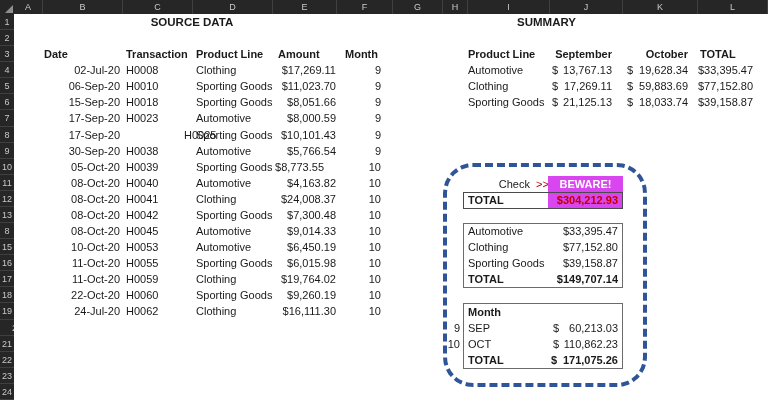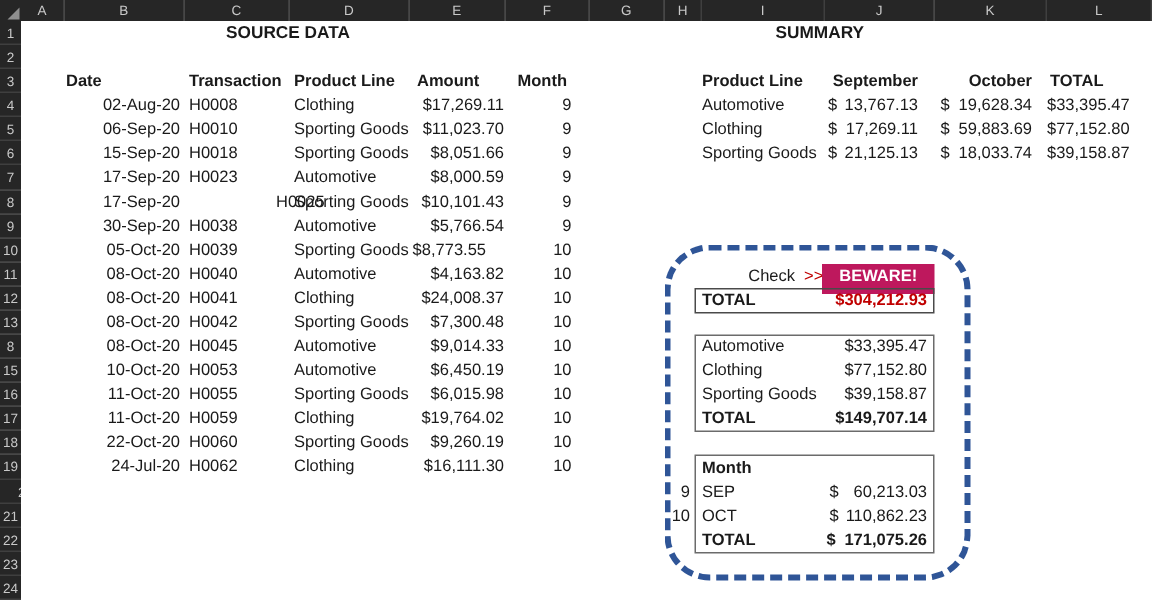--- a/index.html
+++ b/index.html
@@ -19,22 +19,22 @@
   .colh{border-right:1px solid #3f3f3f;line-height:14px;height:14px;top:0;}
   .rowh{border-bottom:1px solid #3f3f3f;left:0;width:14px;}
   .corner{left:0;top:0;width:14px;height:14px;}
   .corner::after{
     content:"";position:absolute;right:1px;bottom:1px;width:0;height:0;
     border-left:8px solid transparent;border-bottom:8px solid #8f8f8f;
   }
   .box{position:absolute;box-sizing:border-box;border:1px solid #6b6b6b;background:transparent;}
   .box-strong{border:1.5px solid #4a4a4a;}
   .beware{
-    position:absolute;background:#be185d;color:#ffffff;font-weight:bold;
-    text-align:center;height:20px;line-height:16px;
+    position:absolute;background:#d946ef;color:#ffffff;font-weight:bold;
+    text-align:center;height:33px;line-height:16px;
   }
   .dashed-rect{
     position:absolute;box-sizing:border-box;border:4px dashed #2F5597;border-radius:30px;
   }
 </style>
 </head>
 <body>
 
 <div class="sheet" id="sheet">
 
@@ -98,21 +98,21 @@
     <div class="chrome rowh" style="top: 239.162px; height: 16.083px; line-height: 16.083px;">15</div>
     <div class="chrome rowh" style="top: 255.245px; height: 16.083px; line-height: 16.083px;">16</div>
     <div class="chrome rowh" style="top: 271.328px; height: 16.083px; line-height: 16.083px;">17</div>
     <div class="chrome rowh" style="top: 287.411px; height: 16.083px; line-height: 16.083px;">18</div>
     <div class="chrome rowh" style="top: 303.494px; height: 16.083px; line-height: 16.083px;">19</div>
     <div class="chrome rowh" style="top: 319.577px; height: 16.083px; line-height: 16.083px; padding-left: 12px;">20</div>
     <div class="chrome rowh" style="top: 335.66px; height: 16.083px; line-height: 16.083px;">21</div>
     <div class="chrome rowh" style="top: 351.743px; height: 16.083px; line-height: 16.083px;">22</div>
     <div class="chrome rowh" style="top: 367.826px; height: 16.083px; line-height: 16.083px;">23</div>
     <div class="chrome rowh" style="top: 383.909px; height: 16.083px; line-height: 16.083px;">24</div>
-    <div class="cell r" style="left: 44px; top: 62.249px; width: 76px;">02-Aug-20</div>
+    <div class="cell r" style="left: 44px; top: 62.249px; width: 76px;">02-Jul-20</div>
     <div class="cell" style="left: 126px; top: 62.249px; width: 64px;">H0008</div>
     <div class="cell" style="left: 196px; top: 62.249px; width: 80px;">Clothing</div>
     <div class="cell r" style="left: 250px; top: 62.249px; width: 86px;">$17,269.11</div>
     <div class="cell r" style="left: 345px; top: 62.249px; width: 36px;">9</div>
     <div class="cell r" style="left: 44px; top: 78.332px; width: 76px;">06-Sep-20</div>
     <div class="cell" style="left: 126px; top: 78.332px; width: 64px;">H0010</div>
     <div class="cell" style="left: 196px; top: 78.332px; width: 80px;">Sporting Goods</div>
     <div class="cell r" style="left: 250px; top: 78.332px; width: 86px;">$11,023.70</div>
     <div class="cell r" style="left: 345px; top: 78.332px; width: 36px;">9</div>
     <div class="cell r" style="left: 44px; top: 94.415px; width: 76px;">15-Sep-20</div>

